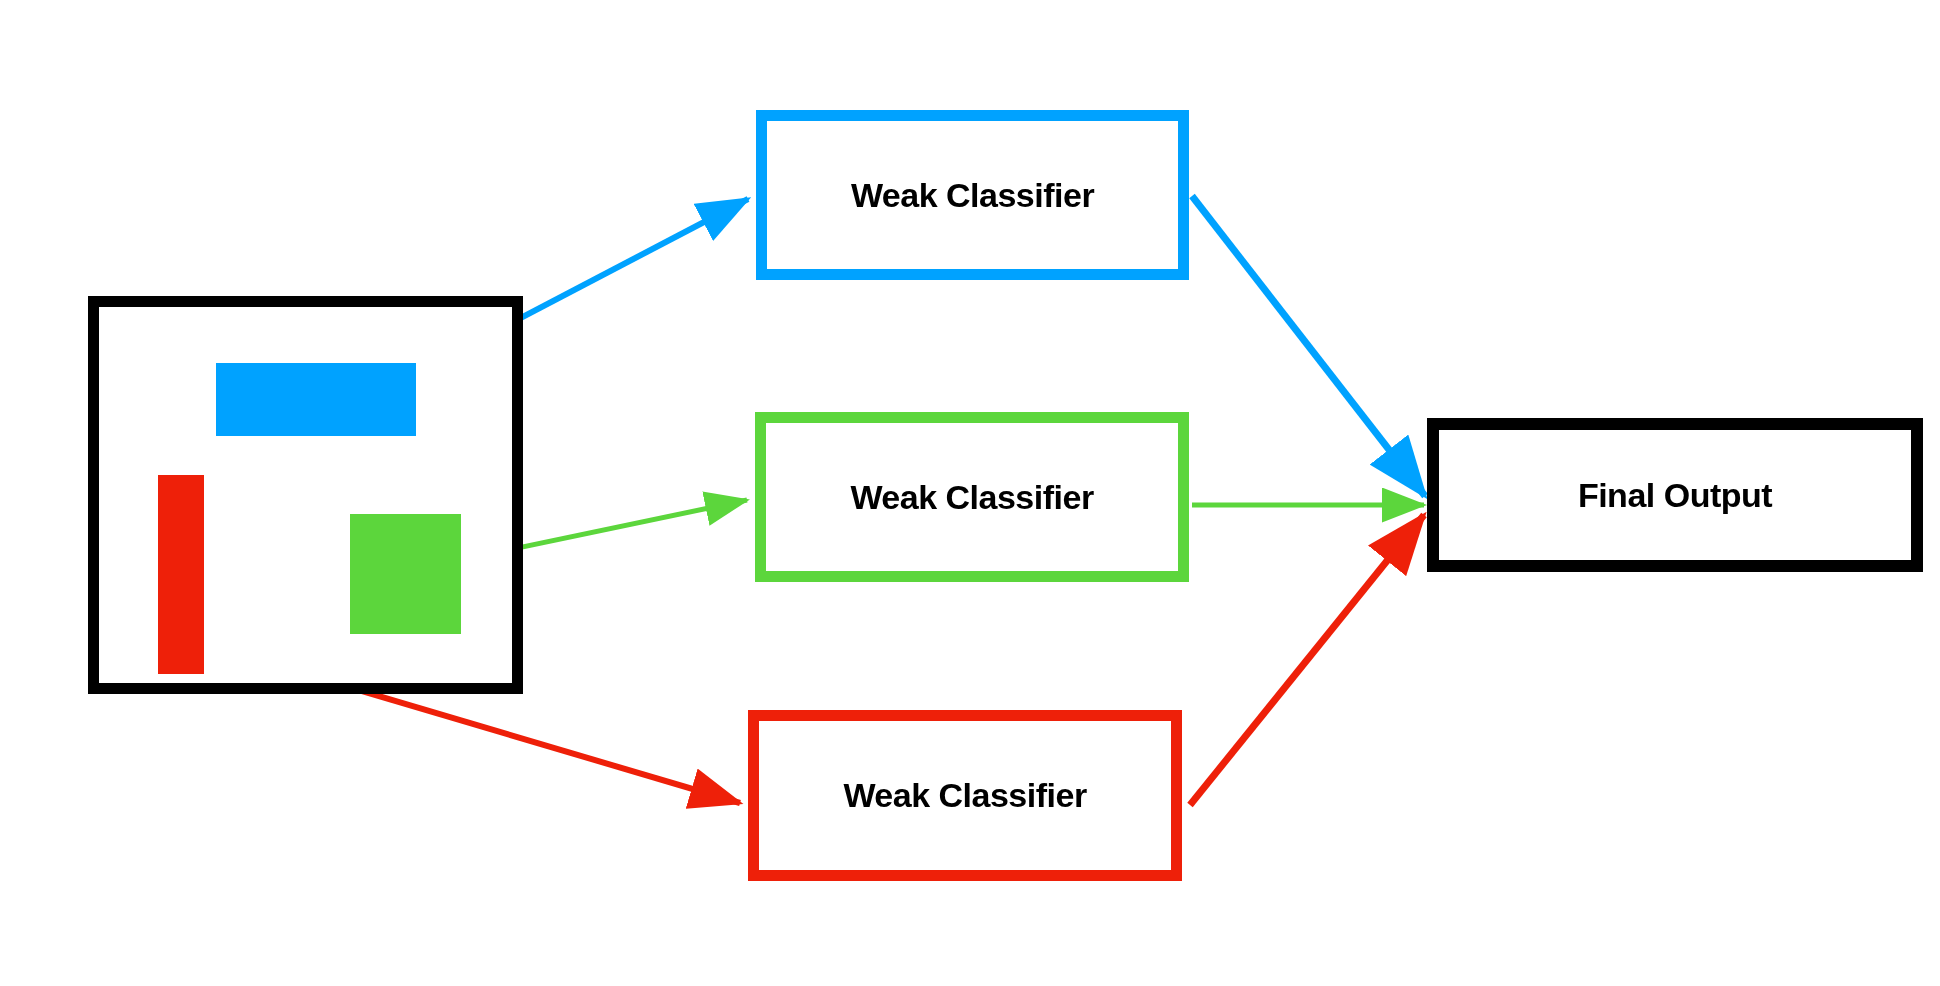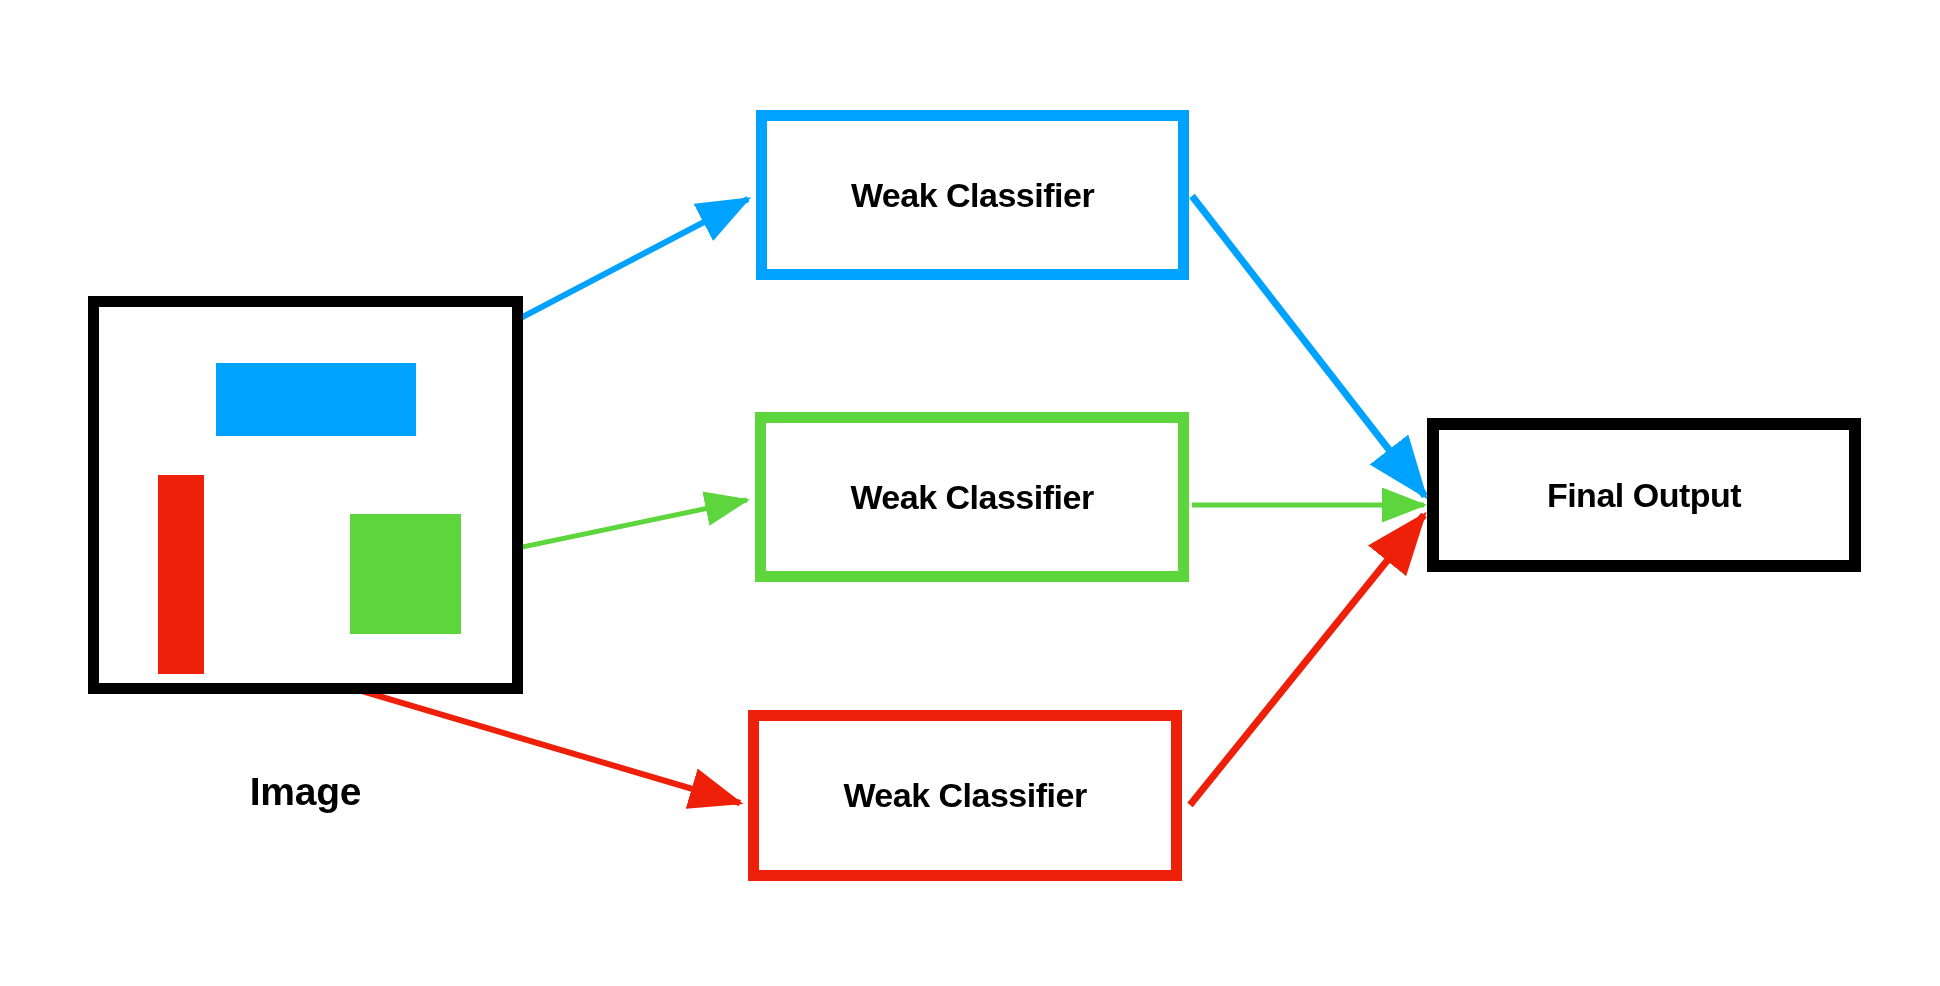--- a/index.html
+++ b/index.html
@@ -67,21 +67,21 @@
     justify-content: center;
     font-size: 34px;
     font-weight: bold;
     color: #000000;
     letter-spacing: -0.5px;
     white-space: nowrap;
   }
   .node-wc-blue  { left: 756px; top: 110px; width: 433px; height: 170px; border: 11px solid #00A2FF; }
   .node-wc-green { left: 755px; top: 412px; width: 434px; height: 170px; border: 11px solid #5CD63C; }
   .node-wc-red   { left: 748px; top: 710px; width: 434px; height: 171px; border: 11px solid #EE2009; }
-  .node-output   { left: 1427px; top: 418px; width: 434px; height: 154px; border: 12px solid #000000; }
+  .node-output   { left: 1427px; top: 418px; width: 496px; height: 154px; border: 12px solid #000000; }
 </style>
 </head>
 <body>
 
 <div id="stage">
 
   <svg id="wires" viewBox="0 0 1940 986">
     <defs>
       <marker id="ah-blue" markerWidth="9" markerHeight="7" refX="8.4" refY="3.5" orient="auto" markerUnits="strokeWidth">
         <path d="M0,0 L9,3.5 L0,7 z" fill="#00A2FF"></path>
@@ -105,21 +105,20 @@
     <line x1="1192" y1="505" x2="1424" y2="505" stroke="#5CD63C" stroke-width="5" marker-end="url(#ah-green)"></line>
 
     <line x1="1190" y1="805" x2="1424" y2="515" stroke="#EE2009" stroke-width="7" marker-end="url(#ah-red)"></line>
   </svg>
 
   <div class="image-panel">
     <div class="patch patch-blue"></div>
     <div class="patch patch-red"></div>
     <div class="patch patch-green"></div>
   </div>
-  <div class="image-label">Image</div>
 
   <div class="node node-wc-blue">
     <span>Weak Classifier</span>
   </div>
 
   <div class="node node-wc-green">
     <span>Weak Classifier</span>
   </div>
 
   <div class="node node-wc-red">

